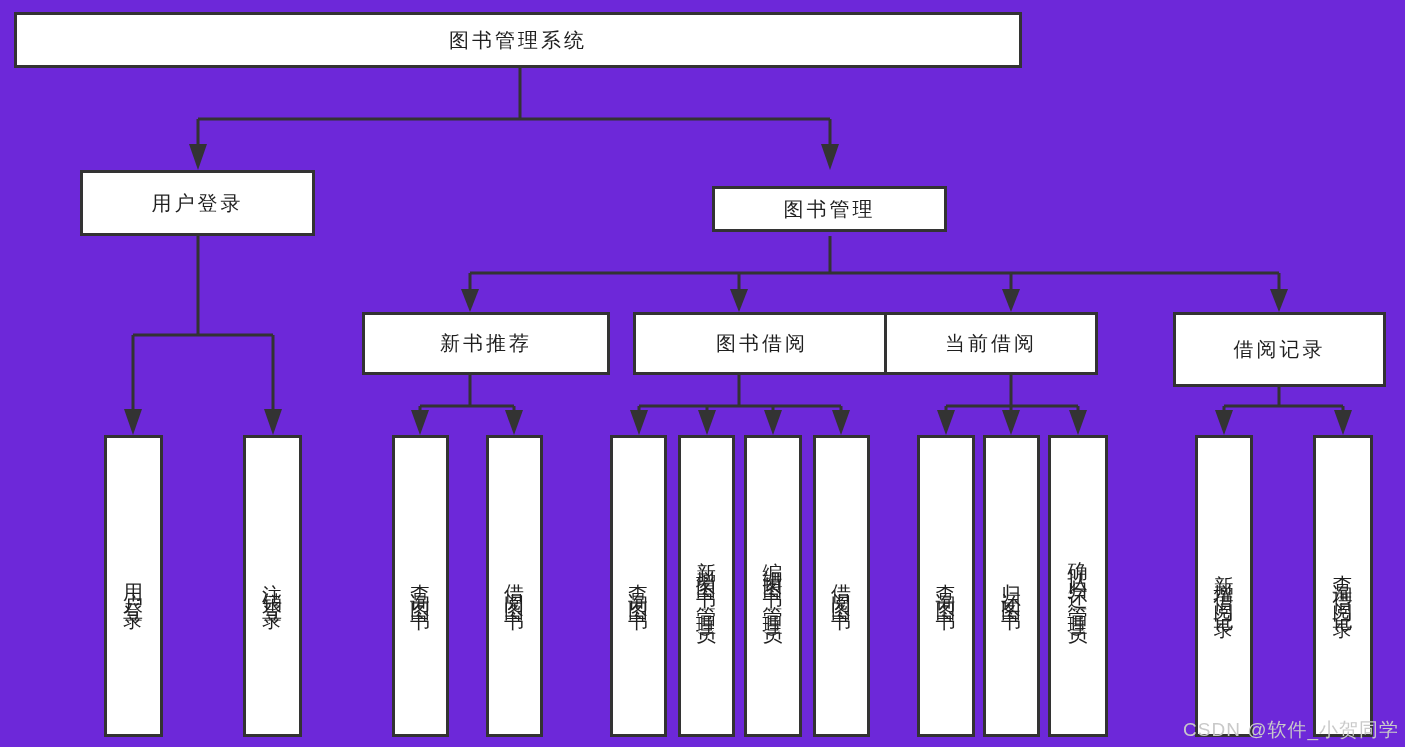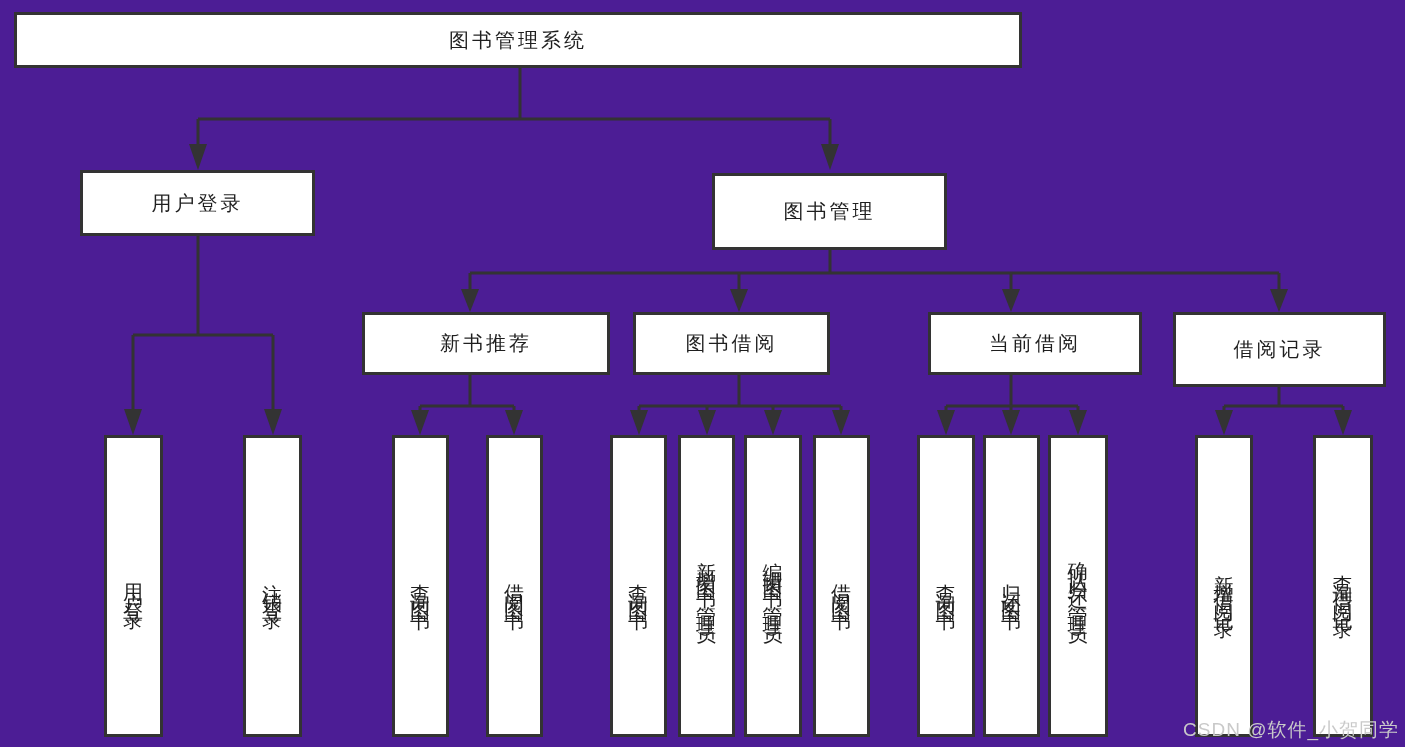--- a/index.html
+++ b/index.html
@@ -1,20 +1,20 @@
 <!DOCTYPE html>
 <html><head>
 <meta charset="utf-8">
 <style>
   html, body { margin: 0; padding: 0; background: #ffffff; }
   #canvas {
     position: relative;
     width: 1405px;
     height: 747px;
-    background: #4c1d95;
+    background: #6d28d9;
     overflow: hidden;
     font-family: "Liberation Sans", "DejaVu Sans", sans-serif;
   }
   #connectors {
     position: absolute;
     left: 0; top: 0;
     width: 1405px; height: 747px;
     pointer-events: none;
   }
   .node {
@@ -123,25 +123,25 @@
       <polygon points="1069,410 1087,410 1078,435"></polygon>
 
       <polygon points="1215,410 1233,410 1224,435"></polygon>
       <polygon points="1334,410 1352,410 1343,435"></polygon>
     </g>
   </svg>
 
   <div class="node" style="left:14px; top:12px; width:1008px; height:56px">图书管理系统</div>
 
   <div class="node" style="left:80px; top:170px; width:235px; height:66px">用户登录</div>
-  <div class="node" style="left:712px; top:173px; width:235px; height:77px">图书管理</div>
+  <div class="node" style="left:712px; top:186px; width:235px; height:46px">图书管理</div>
 
   <div class="node" style="left:362px; top:312px; width:248px; height:63px">新书推荐</div>
-  <div class="node" style="left:633px; top:312px; width:197px; height:63px">图书借阅</div>
-  <div class="node" style="left:928px; top:312px; width:214px; height:63px">当前借阅</div>
+  <div class="node" style="left:633px; top:312px; width:258px; height:63px">图书借阅</div>
+  <div class="node" style="left:884px; top:312px; width:214px; height:63px">当前借阅</div>
   <div class="node" style="left:1173px; top:312px; width:213px; height:75px">借阅记录</div>
 
   <div class="node leaf" style="left:104px; top:435px; width:59px; height:302px">用户登录</div>
   <div class="node leaf" style="left:243px; top:435px; width:59px; height:302px">注销登录</div>
 
   <div class="node leaf" style="left:392px; top:435px; width:57px; height:302px">查询图书</div>
   <div class="node leaf" style="left:486px; top:435px; width:57px; height:302px">借阅图书</div>
 
   <div class="node leaf" style="left:610px; top:435px; width:57px; height:302px">查询图书</div>
   <div class="node leaf" style="left:678px; top:435px; width:57px; height:302px">新增图书（管理员）</div>

